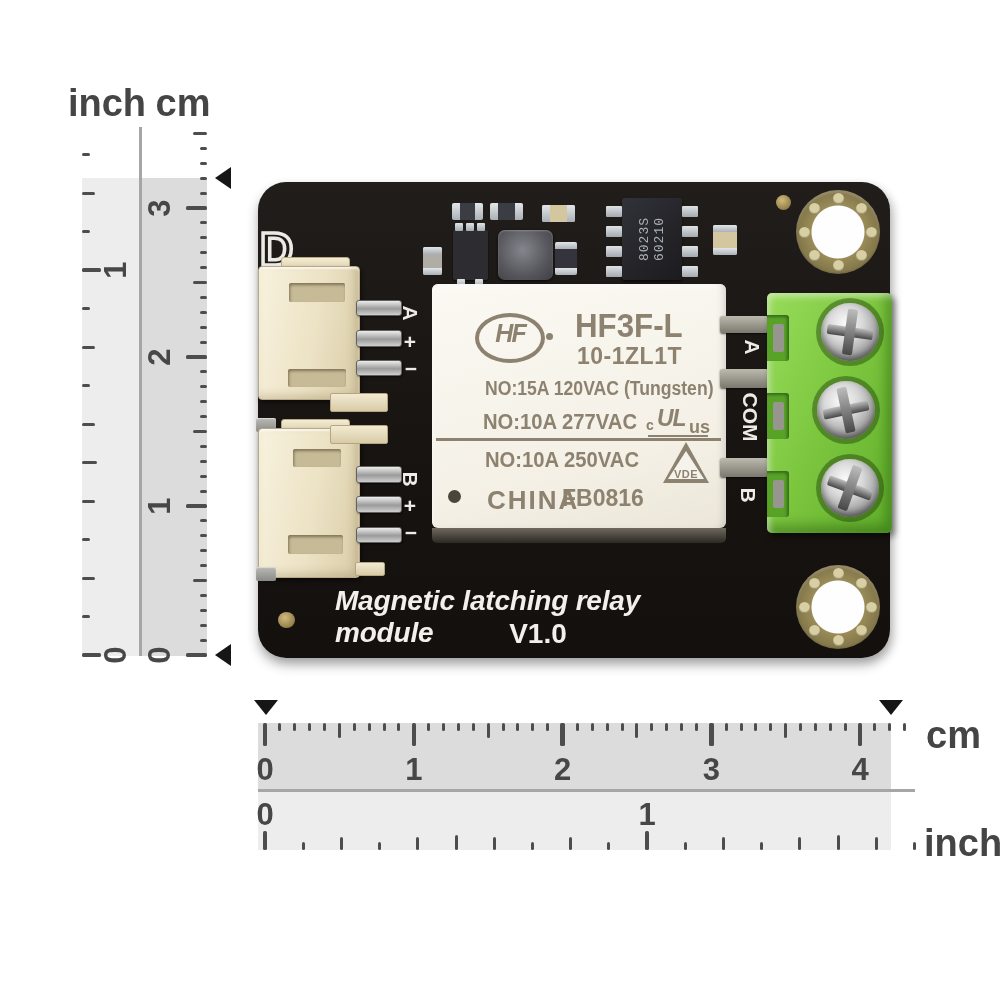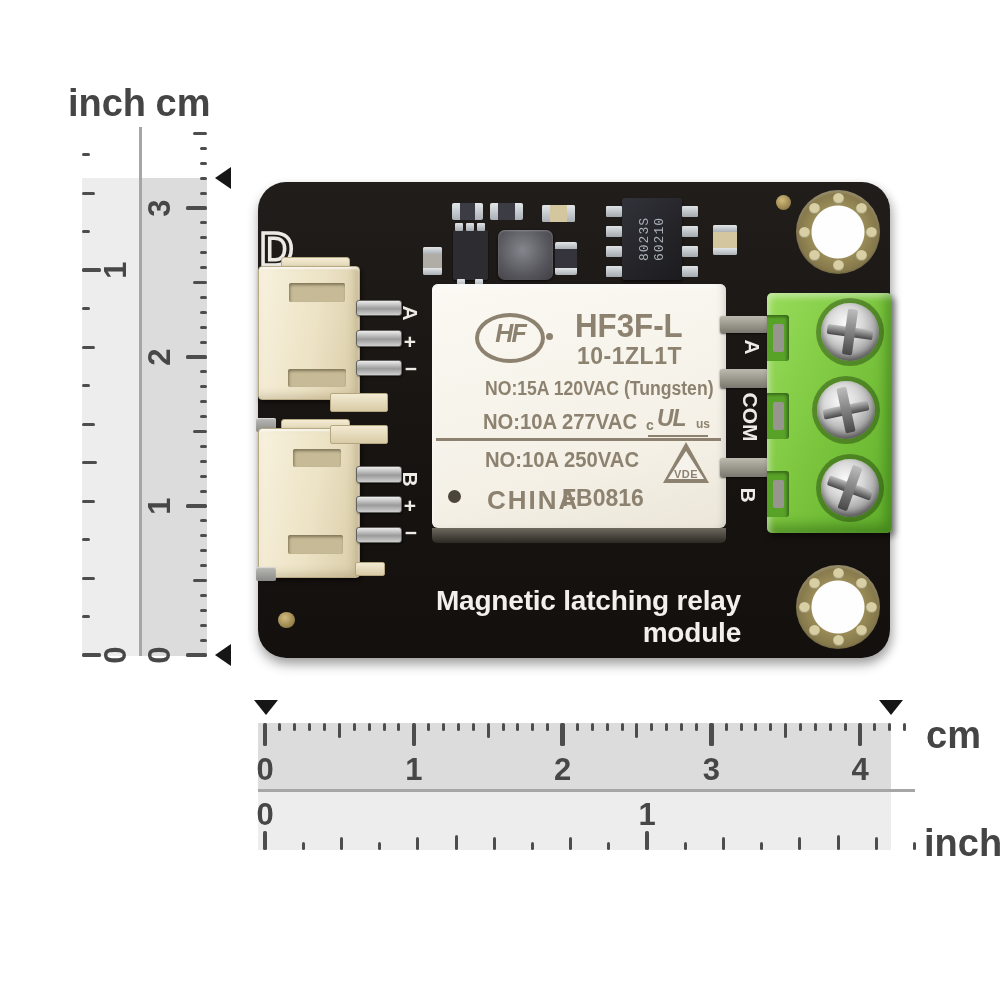--- a/index.html
+++ b/index.html
@@ -22,22 +22,22 @@
             border-right:16px solid var(--c-marker,#161616);}
   .tri-down{border-left:12px solid transparent;border-right:12px solid transparent;
             border-top:15px solid var(--c-marker,#161616);}
 
   
   .board{position:absolute;left:258px;top:182px;width:632px;height:476px;
          background:linear-gradient(180deg,#211d1a,#171310 60%,#14100e);
          border-radius:28px;box-shadow:0 7px 12px rgba(0,0,0,.30),4px 3px 8px rgba(0,0,0,.12);}
   .logo-d{position:absolute;left:2px;top:40px;font-size:46px;font-weight:800;
           color:transparent;-webkit-text-stroke:3.5px #eceae4;letter-spacing:0;}
-  .board-title{position:absolute;left:77px;top:403px;width:406px;text-align:right;
-               font-size:28px;font-weight:bold;color:#f1f0ec;letter-spacing:-0.2px;}
+  .board-title{position:absolute;left:77px;top:403px;width:406px;text-align:left;
+               font-size:28px;font-weight:bold;color:#f1f0ec;letter-spacing:-0.2px;font-style:italic;}
   .board-version{position:absolute;left:77px;top:436px;width:406px;text-align:center;
                  font-size:28px;font-weight:bold;color:#f1f0ec;}
 
   
   .hole{position:absolute;width:84px;height:84px;border-radius:50%;
         background:radial-gradient(circle at 50% 50%,#fefefe 0 26px,#9a8c58 27px,#84774a 40px,#6d6240 42px);
         box-shadow:inset 0 2px 3px rgba(255,255,255,.25);}
   .hole-dot{position:absolute;width:11px;height:11px;border-radius:50%;background:#d8cfa4;
             box-shadow:inset 0 -1px 1px rgba(0,0,0,.3);}
   .fiducial{position:absolute;border-radius:50%;
@@ -73,21 +73,21 @@
   .hf-logo{position:absolute;left:43px;top:29px;width:62px;height:42px;
            border:4px solid #8d8270;border-radius:50%;}
   .hf-logo span{position:absolute;left:0;top:2px;width:100%;text-align:center;
                 font-size:25px;font-weight:800;font-style:italic;letter-spacing:-2px;color:#8d8270;}
   .hf-logo:after{content:"";position:absolute;right:-12px;top:16px;width:7px;height:7px;
                  border-radius:50%;background:#8d8270;}
   .r-divider{position:absolute;left:4px;top:154px;width:285px;height:2.5px;background:#8d8270;}
   .ul-mark{position:absolute;left:214px;top:121px;width:66px;height:34px;color:#8d8270;}
   .ul-mark .c{position:absolute;left:0;top:12px;font-size:14px;font-weight:bold;}
   .ul-mark .ul{position:absolute;left:11px;top:0;font-size:23px;font-weight:800;font-style:italic;letter-spacing:-1px;}
-  .ul-mark .us{position:absolute;right:2px;top:12px;font-size:12px;font-weight:bold;}
+  .ul-mark .us{position:absolute;right:2px;top:12px;font-size:18px;font-weight:bold;}
   .ul-mark .bar{position:absolute;left:2px;top:30px;width:60px;height:2px;background:#8d8270;}
   .vde{position:absolute;left:231px;top:158px;width:46px;height:41px;
        clip-path:polygon(50% 0,100% 100%,0 100%);background:#8d8270;}
   .vde .inner{position:absolute;left:5px;right:5px;top:9px;bottom:4px;
               clip-path:polygon(50% 0,100% 100%,0 100%);background:#f6f3ec;}
   .vde .v-txt{position:absolute;left:0;bottom:3px;width:100%;text-align:center;
               font-size:11px;font-weight:bold;color:#8d8270;letter-spacing:.5px;}
   .r-dot{position:absolute;left:16px;top:206px;width:13px;height:13px;border-radius:50%;background:#4b453b;}
 
   
@@ -437,15 +437,16 @@
         <i class="h" style="transform:translate(-50%,-50%) rotate(20deg);"></i>
           <i class="v" style="transform:translate(-50%,-50%) rotate(20deg);"></i>
       </div>
     </div>
 
     <div class="pin-label rot-cw" style="left:481px;top:152px;">A</div>
     <div class="pin-label rot-cw" style="left:466px;top:222px;width:52px;height:26px;line-height:26px;">COM</div>
     <div class="pin-label rot-cw" style="left:477px;top:300px;">B</div>
 
     <div class="board-title">Magnetic latching relay module</div>
+    <div class="board-version">V1.0</div>
   </div>
 
 </div>
 
 </body></html>

